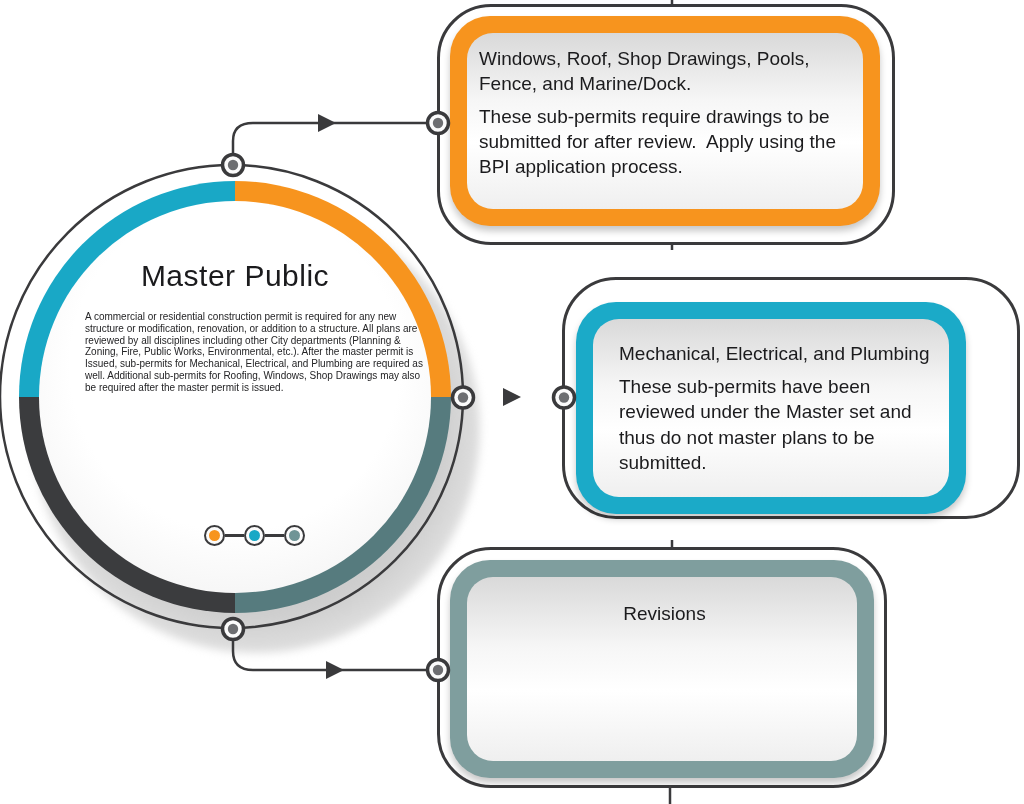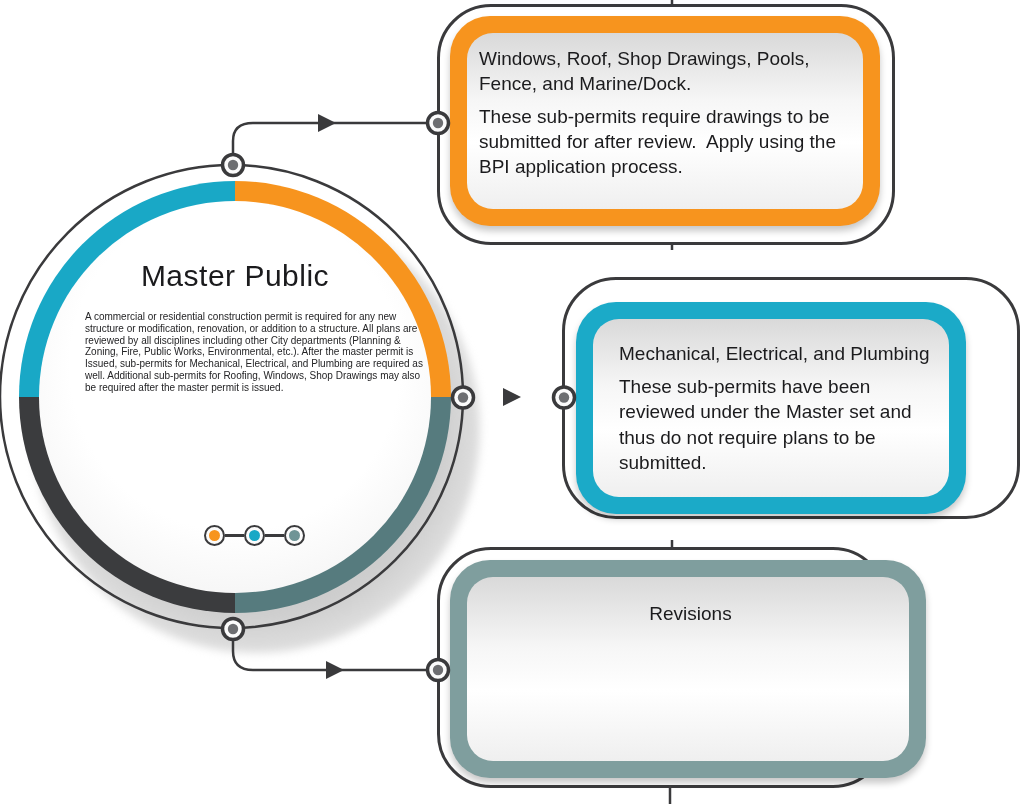--- a/index.html
+++ b/index.html
@@ -49,21 +49,21 @@
   .copy .title{margin:0 0 8px 0;}
   .copy .body{margin:0;}
   .prewrap{white-space:pre-wrap;}
   #b0-outline{left:437px;top:4px;width:452px;height:235px;}
   #b0-frame{left:450px;top:16px;width:430px;height:210px;}
   #b0-copy{padding:13px 12px 0 12px;}
   #b1-outline{left:562px;top:277px;width:452px;height:236px;}
   #b1-frame{left:576px;top:290px;width:390px;height:212px;margin-top:12px;}
   #b1-copy{height:100%;display:flex;flex-direction:column;justify-content:center;padding:0 16px 0 26px;box-sizing:border-box;}
   #b2-outline{left:437px;top:547px;width:444px;height:235px;}
-  #b2-frame{left:450px;top:560px;width:476px;height:218px;}
+  #b2-frame{left:450px;top:560px;width:424px;height:218px;}
   #b2-copy{padding:24px 14px 0 19px;}
   #b2-copy .title{text-align:center;margin-bottom:9px;}
   
   .overlay{position:absolute;left:0;top:0;pointer-events:none;}
 </style>
 </head>
 <body>
 
 <div class="canvas">
 
@@ -97,21 +97,21 @@
         <p class="body prewrap">These sub-permits require drawings to be submitted for after review.  Apply using the BPI application process.</p>
       </div>
     </div>
   </div>
 
   <div class="branch-outline" id="b1-outline"></div>
   <div class="branch-frame frame-teal" id="b1-frame">
     <div class="branch-panel">
       <div class="copy" id="b1-copy">
         <p class="title">Mechanical, Electrical, and Plumbing</p>
-        <p class="body">These sub-permits have been reviewed under the Master set and thus do not require plans to be submitted.</p>
+        <p class="body">These sub-permits have been reviewed under the Master set and thus do not master plans to be submitted.</p>
       </div>
     </div>
   </div>
 
   <div class="branch-outline" id="b2-outline"></div>
   <div class="branch-frame frame-slate" id="b2-frame">
     <div class="branch-panel">
       <div class="copy" id="b2-copy">
         <p class="title">Revisions</p>
       </div>

